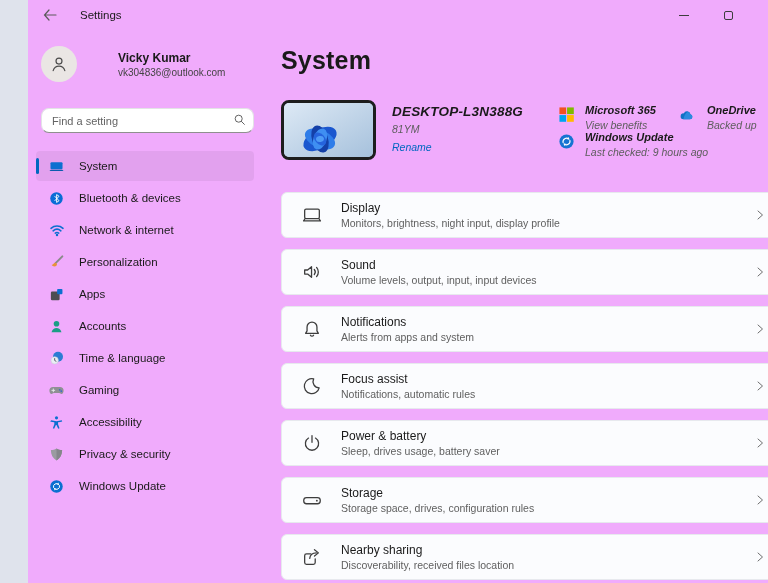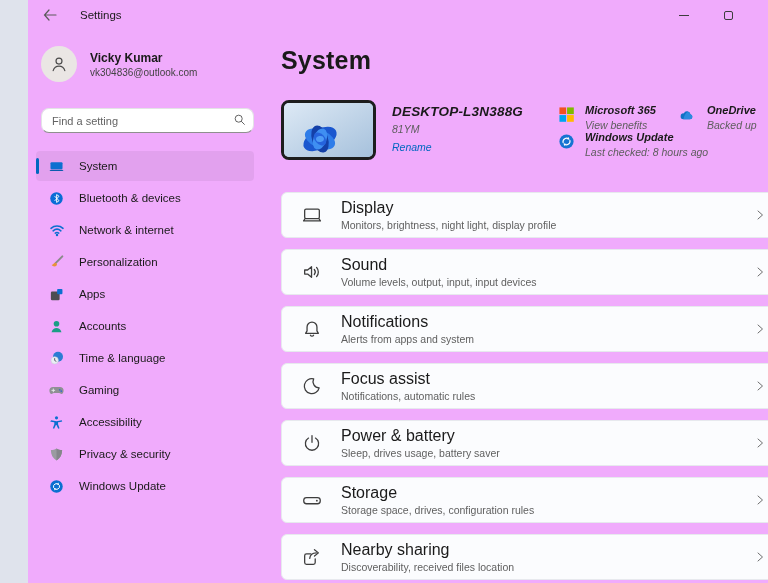--- a/index.html
+++ b/index.html
@@ -13,21 +13,21 @@
   .titlebar { position:absolute; top:0; left:0; right:0; height:30px; display:flex; align-items:center; }
   .back-btn { width:32px; height:24px; margin-left:6px; display:flex; align-items:center; justify-content:center; color:#5a5a5a; font-size:14px; border-radius:4px; cursor:default; }
   .tb-title { font-size:11.5px; margin-left:14px; color:#1a1a1a; }
   .win-controls { position:absolute; right:0; top:0; height:30px; display:flex; }
   .win-btn { width:45px; height:30px; display:flex; align-items:center; justify-content:center; color:#3d3d3d; }
   .glyph-min { width:10px; height:1px; background:#3d3d3d; }
   .glyph-max { width:9px; height:9px; border:1px solid #3d3d3d; border-radius:2px; }
   .glyph-close { font-size:12px; line-height:1; }
   
   .sidebar { position:absolute; top:30px; left:0; width:240px; bottom:0; }
-  .profile { display:flex; align-items:center; margin:16px 0 0 13px; }
+  .profile { display:flex; align-items:center; margin:16px 0 0 13px;gap:28px; }
   .avatar { width:36px; height:36px; border-radius:50%; background:#eae6e4; display:flex; align-items:center; justify-content:center; }
   .profile-text { margin-left:13px; }
   .profile-name { font-size:12px; font-weight:bold; }
   .profile-email { font-size:10px; color:#444; margin-top:2px; }
   .searchbox { position:relative; margin:26px 14px 0 13px; }
   .searchbox input {
     width:100%; height:25px; font-family:"Liberation Sans",sans-serif; font-size:11px;
     padding:0 26px 0 10px; color:#1a1a1a; background:#ffffff;
     border:1px solid #e3e3e6; border-bottom:1px solid #8f8f8f; border-radius:8px; outline:none;
   }
@@ -62,21 +62,21 @@
   .quick-title { font-size:11px; font-weight:bold; }
   .quick-sub { font-size:10.5px; color:#5d5d5d; margin-top:3px; white-space:nowrap; }
   
   .rows { margin-top:32px; }
   .srow {
     height:46px; background:#fbfcfe; border:1px solid #e7e9ee; border-radius:6px;
     margin-bottom:11px; display:flex; align-items:center; padding:0 16px 0 19px; cursor:default;
   }
   .srow-ico { width:22px; height:22px; flex:none; }
   .srow-text { margin-left:18px; }
-  .srow-title { font-size:16px; color:#1a1a1a; }
+  .srow-title { font-size:12px; color:#1a1a1a; }
   .srow-sub { font-size:10.5px; color:#606060; margin-top:2px; }
   .chev { margin-left:auto; display:flex; }
 </style>
 </head>
 <body>
 
 <div class="window">
 
   <div class="titlebar">
     <div class="back-btn">
@@ -285,36 +285,36 @@
         <div class="quick-cell">
           <svg class="quick-ico" viewBox="0 0 24 24">
             <circle cx="12" cy="12" r="10" fill="#1673d2"></circle>
             <path d="M7.2 13.5a5 5 0 0 1 8.3-4.8" fill="none" stroke="#fff" stroke-width="1.6" stroke-linecap="round"></path>
             <path d="M16.8 10.5a5 5 0 0 1-8.3 4.8" fill="none" stroke="#fff" stroke-width="1.6" stroke-linecap="round"></path>
             <path d="M15.5 5.5v3.4h-3.4z" fill="#fff"></path>
             <path d="M8.5 18.5v-3.4h3.4z" fill="#fff"></path>
           </svg>
           <div class="quick-text">
             <div class="quick-title">Windows Update</div>
-            <div class="quick-sub">Last checked: 8 hours ago</div>
+            <div class="quick-sub">Last checked: 9 hours ago</div>
           </div>
         </div>
       </div>
     </div>
 
     <div class="rows">
 
       <div class="srow">
         <svg class="srow-ico" viewBox="0 0 24 24">
           <rect x="4" y="5.5" width="16" height="10.5" rx="1.5" fill="none" stroke="#3d3d3d" stroke-width="1.4"></rect>
           <path d="M4.5 16l-1.7 2.5h18.4L19.5 16" fill="none" stroke="#3d3d3d" stroke-width="1.4" stroke-linejoin="round"></path>
         </svg>
         <div class="srow-text">
           <div class="srow-title">Display</div>
-          <div class="srow-sub">Monitors, brightness, night light, display profile</div>
+          <div class="srow-sub">Monitors, brightness, night input, display profile</div>
         </div>
         <svg class="chev" width="12" height="12" viewBox="0 0 24 24">
             <path d="M8 4l9 8-9 8" fill="none" stroke="#5f5f5f" stroke-width="1.8" stroke-linecap="round" stroke-linejoin="round"></path>
           </svg>
       </div>
 
       <div class="srow">
         <svg class="srow-ico" viewBox="0 0 24 24">
           <path d="M4 9.8v4.4h3.2l4.3 3.6V6.2L7.2 9.8H4z" fill="none" stroke="#3d3d3d" stroke-width="1.4" stroke-linejoin="round"></path>
           <path d="M14.5 9.3a4.2 4.2 0 0 1 0 5.4" fill="none" stroke="#3d3d3d" stroke-width="1.4" stroke-linecap="round"></path>

